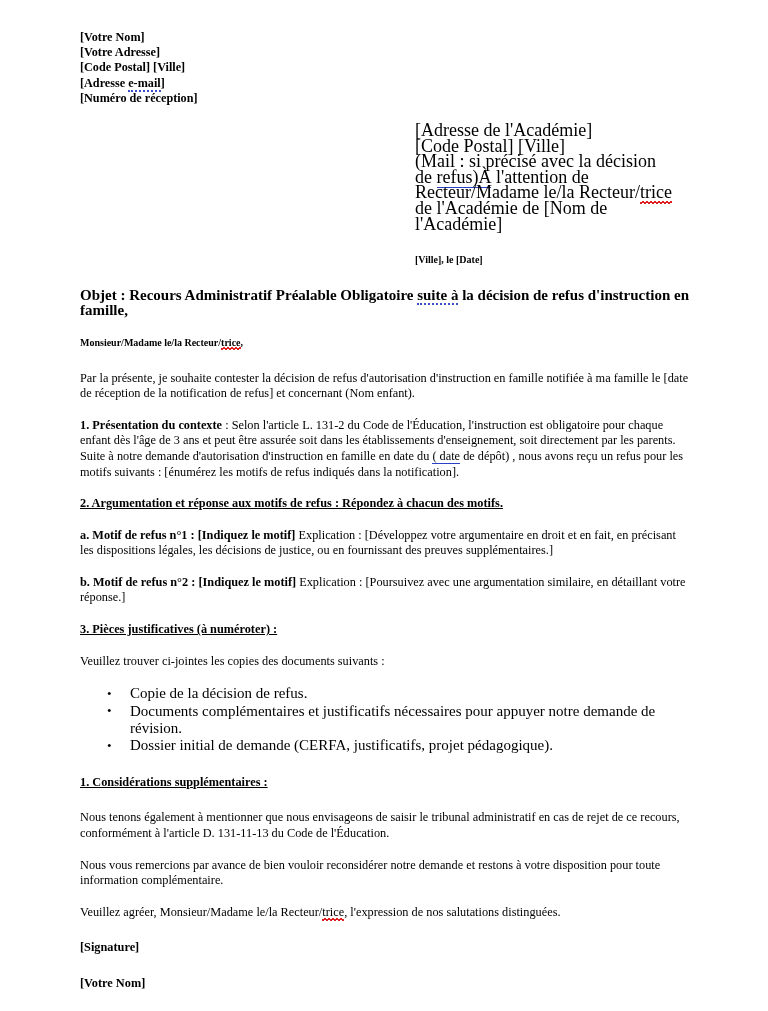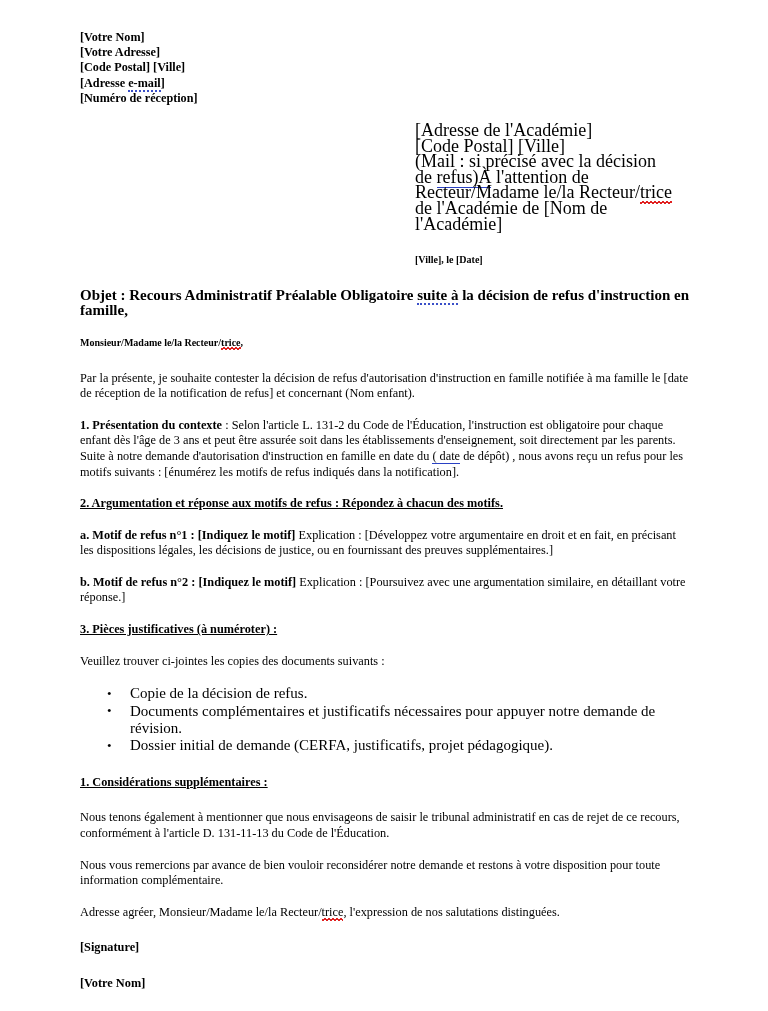--- a/index.html
+++ b/index.html
@@ -198,21 +198,21 @@
   <div class="gap-lg"></div>
 
   <p>Nous tenons également à mentionner que nous envisageons de saisir le tribunal administratif en cas de rejet de ce recours, conformément à l'article D. 131-11-13 du Code de l'Éducation.</p>
 
   <div class="gap-md"></div>
 
   <p>Nous vous remercions par avance de bien vouloir reconsidérer notre demande et restons à votre disposition pour toute information complémentaire.</p>
 
   <div class="gap-md"></div>
 
-  <p><span>Adresse agréer, Monsieur/Madame le/la Recteur/</span><span class="spell">trice</span><span>, l'expression de nos salutations distinguées.</span></p>
+  <p><span>Veuillez agréer, Monsieur/Madame le/la Recteur/</span><span class="spell">trice</span><span>, l'expression de nos salutations distinguées.</span></p>
 
   <div class="gap-lg"></div>
 
   <p class="sig-line">[Signature]</p>
 
   <div class="gap-lg"></div>
 
   <p class="sig-line">[Votre Nom]</p>
 
 </div>

